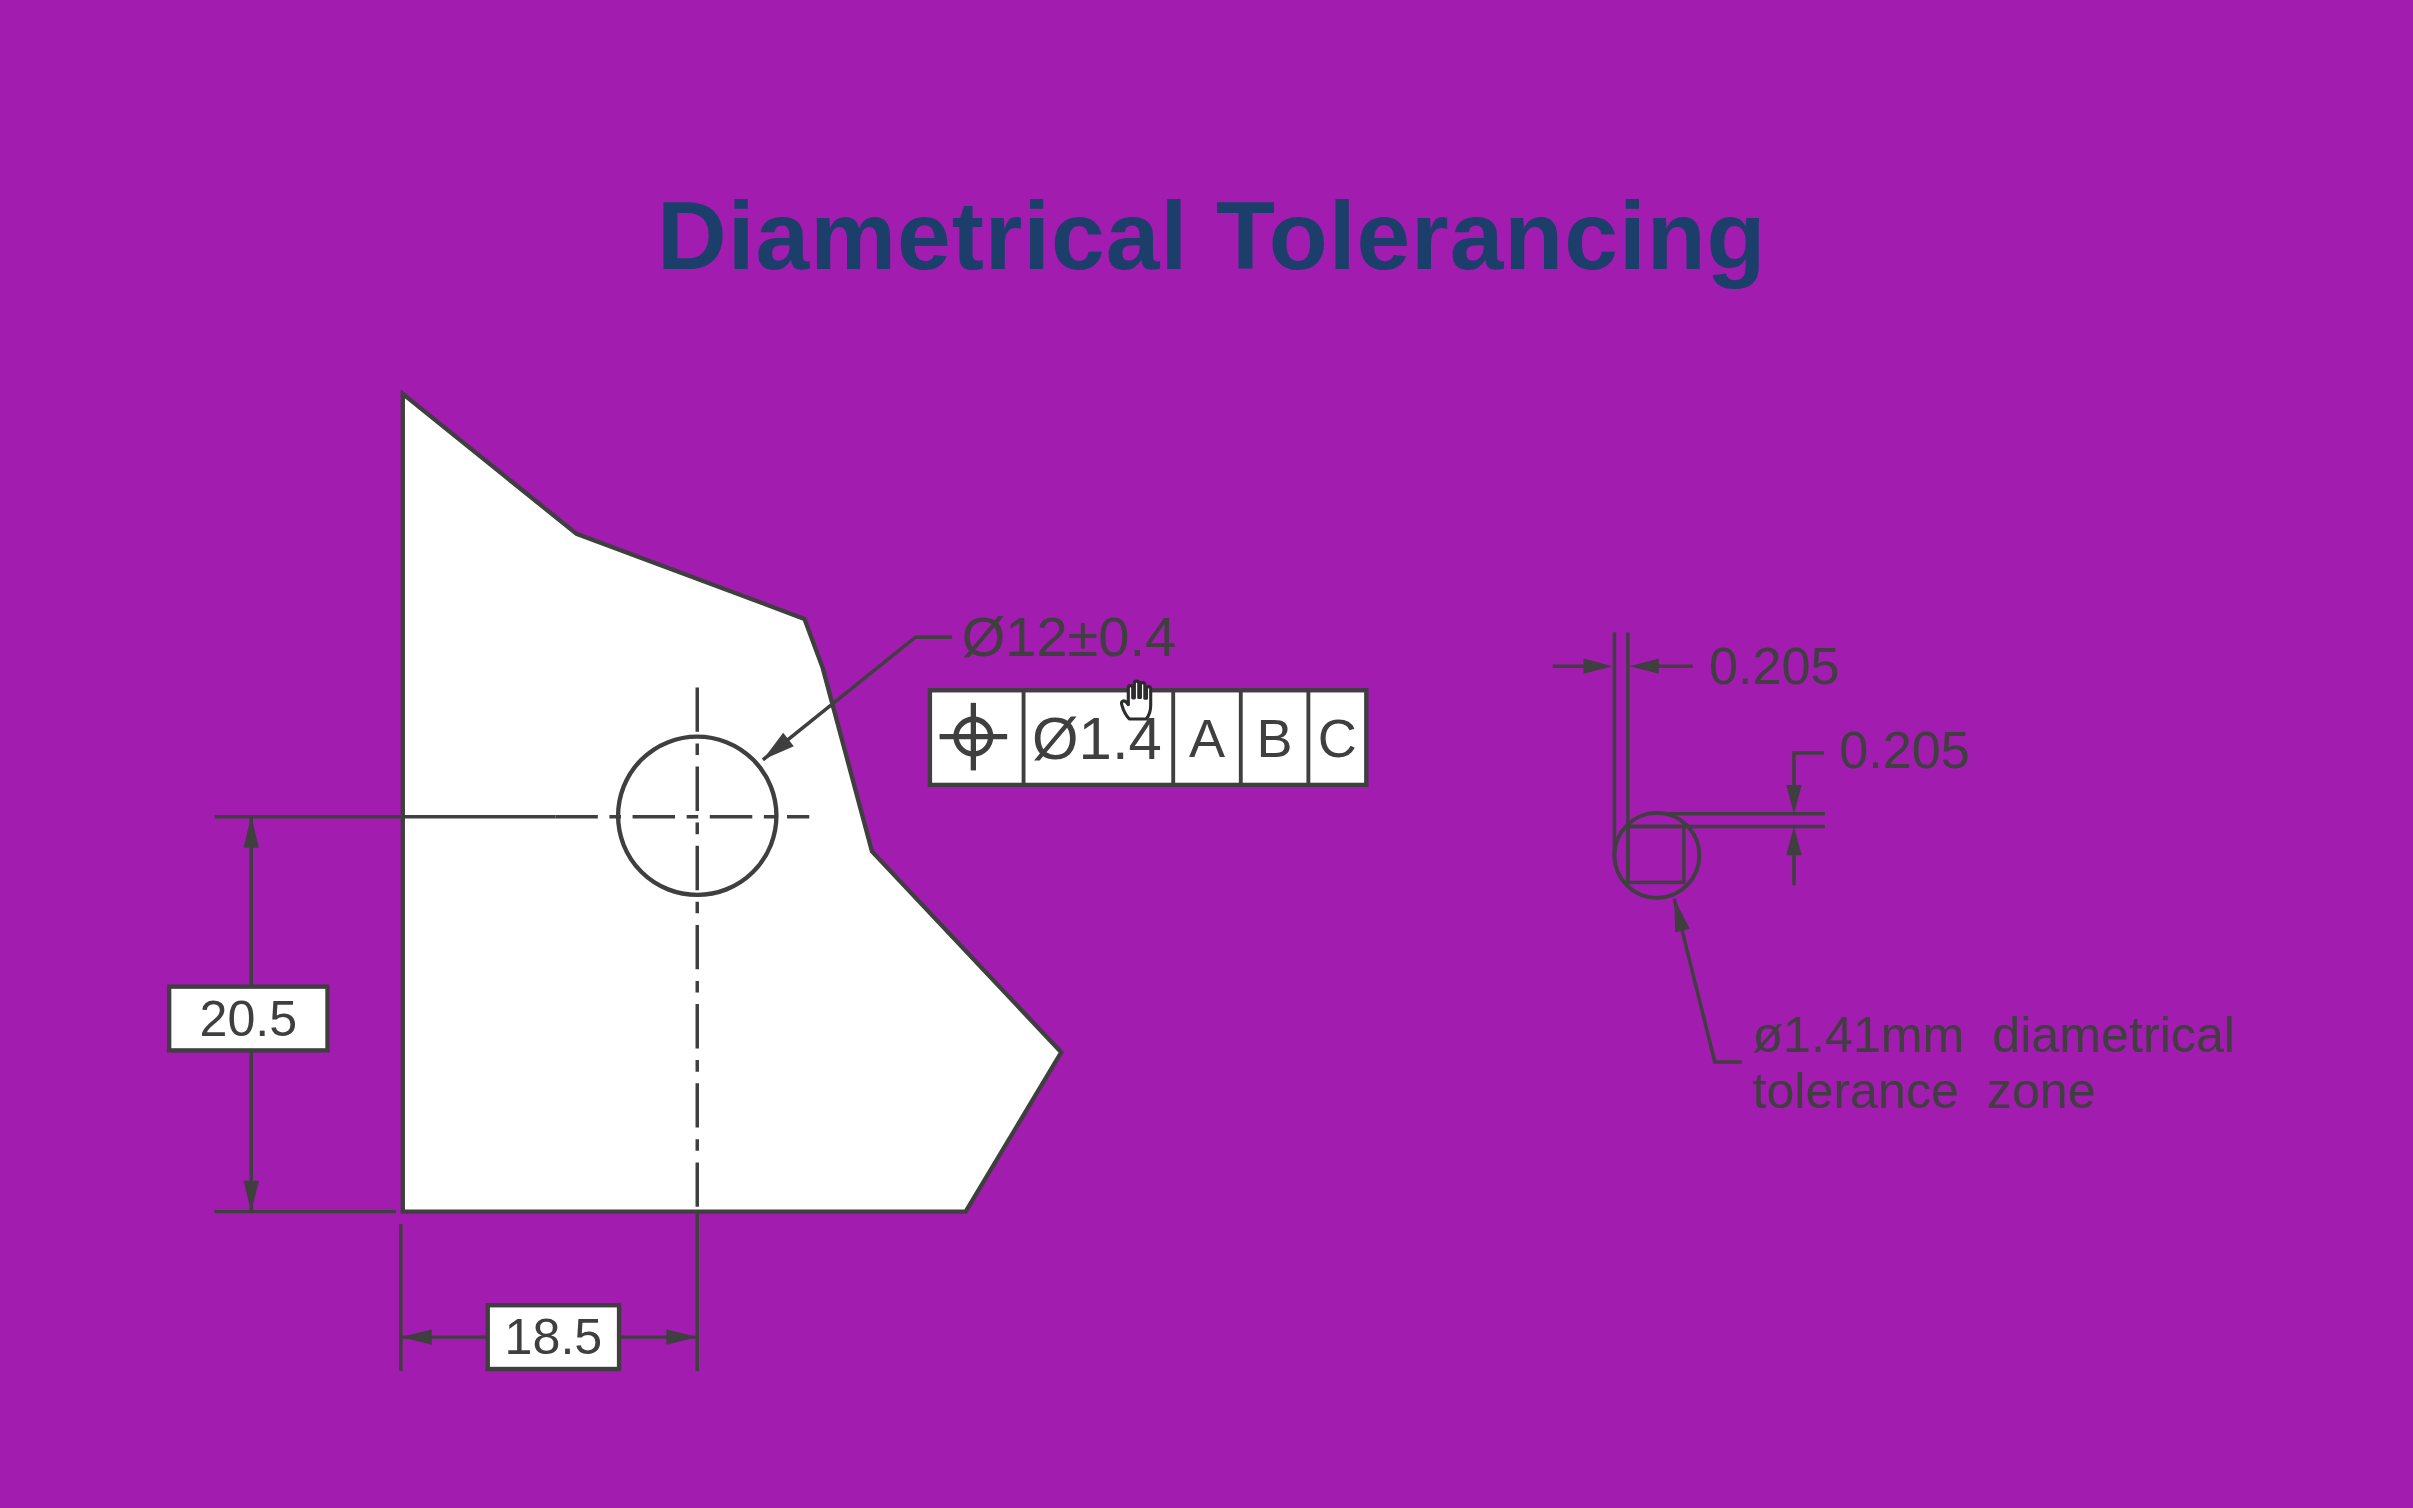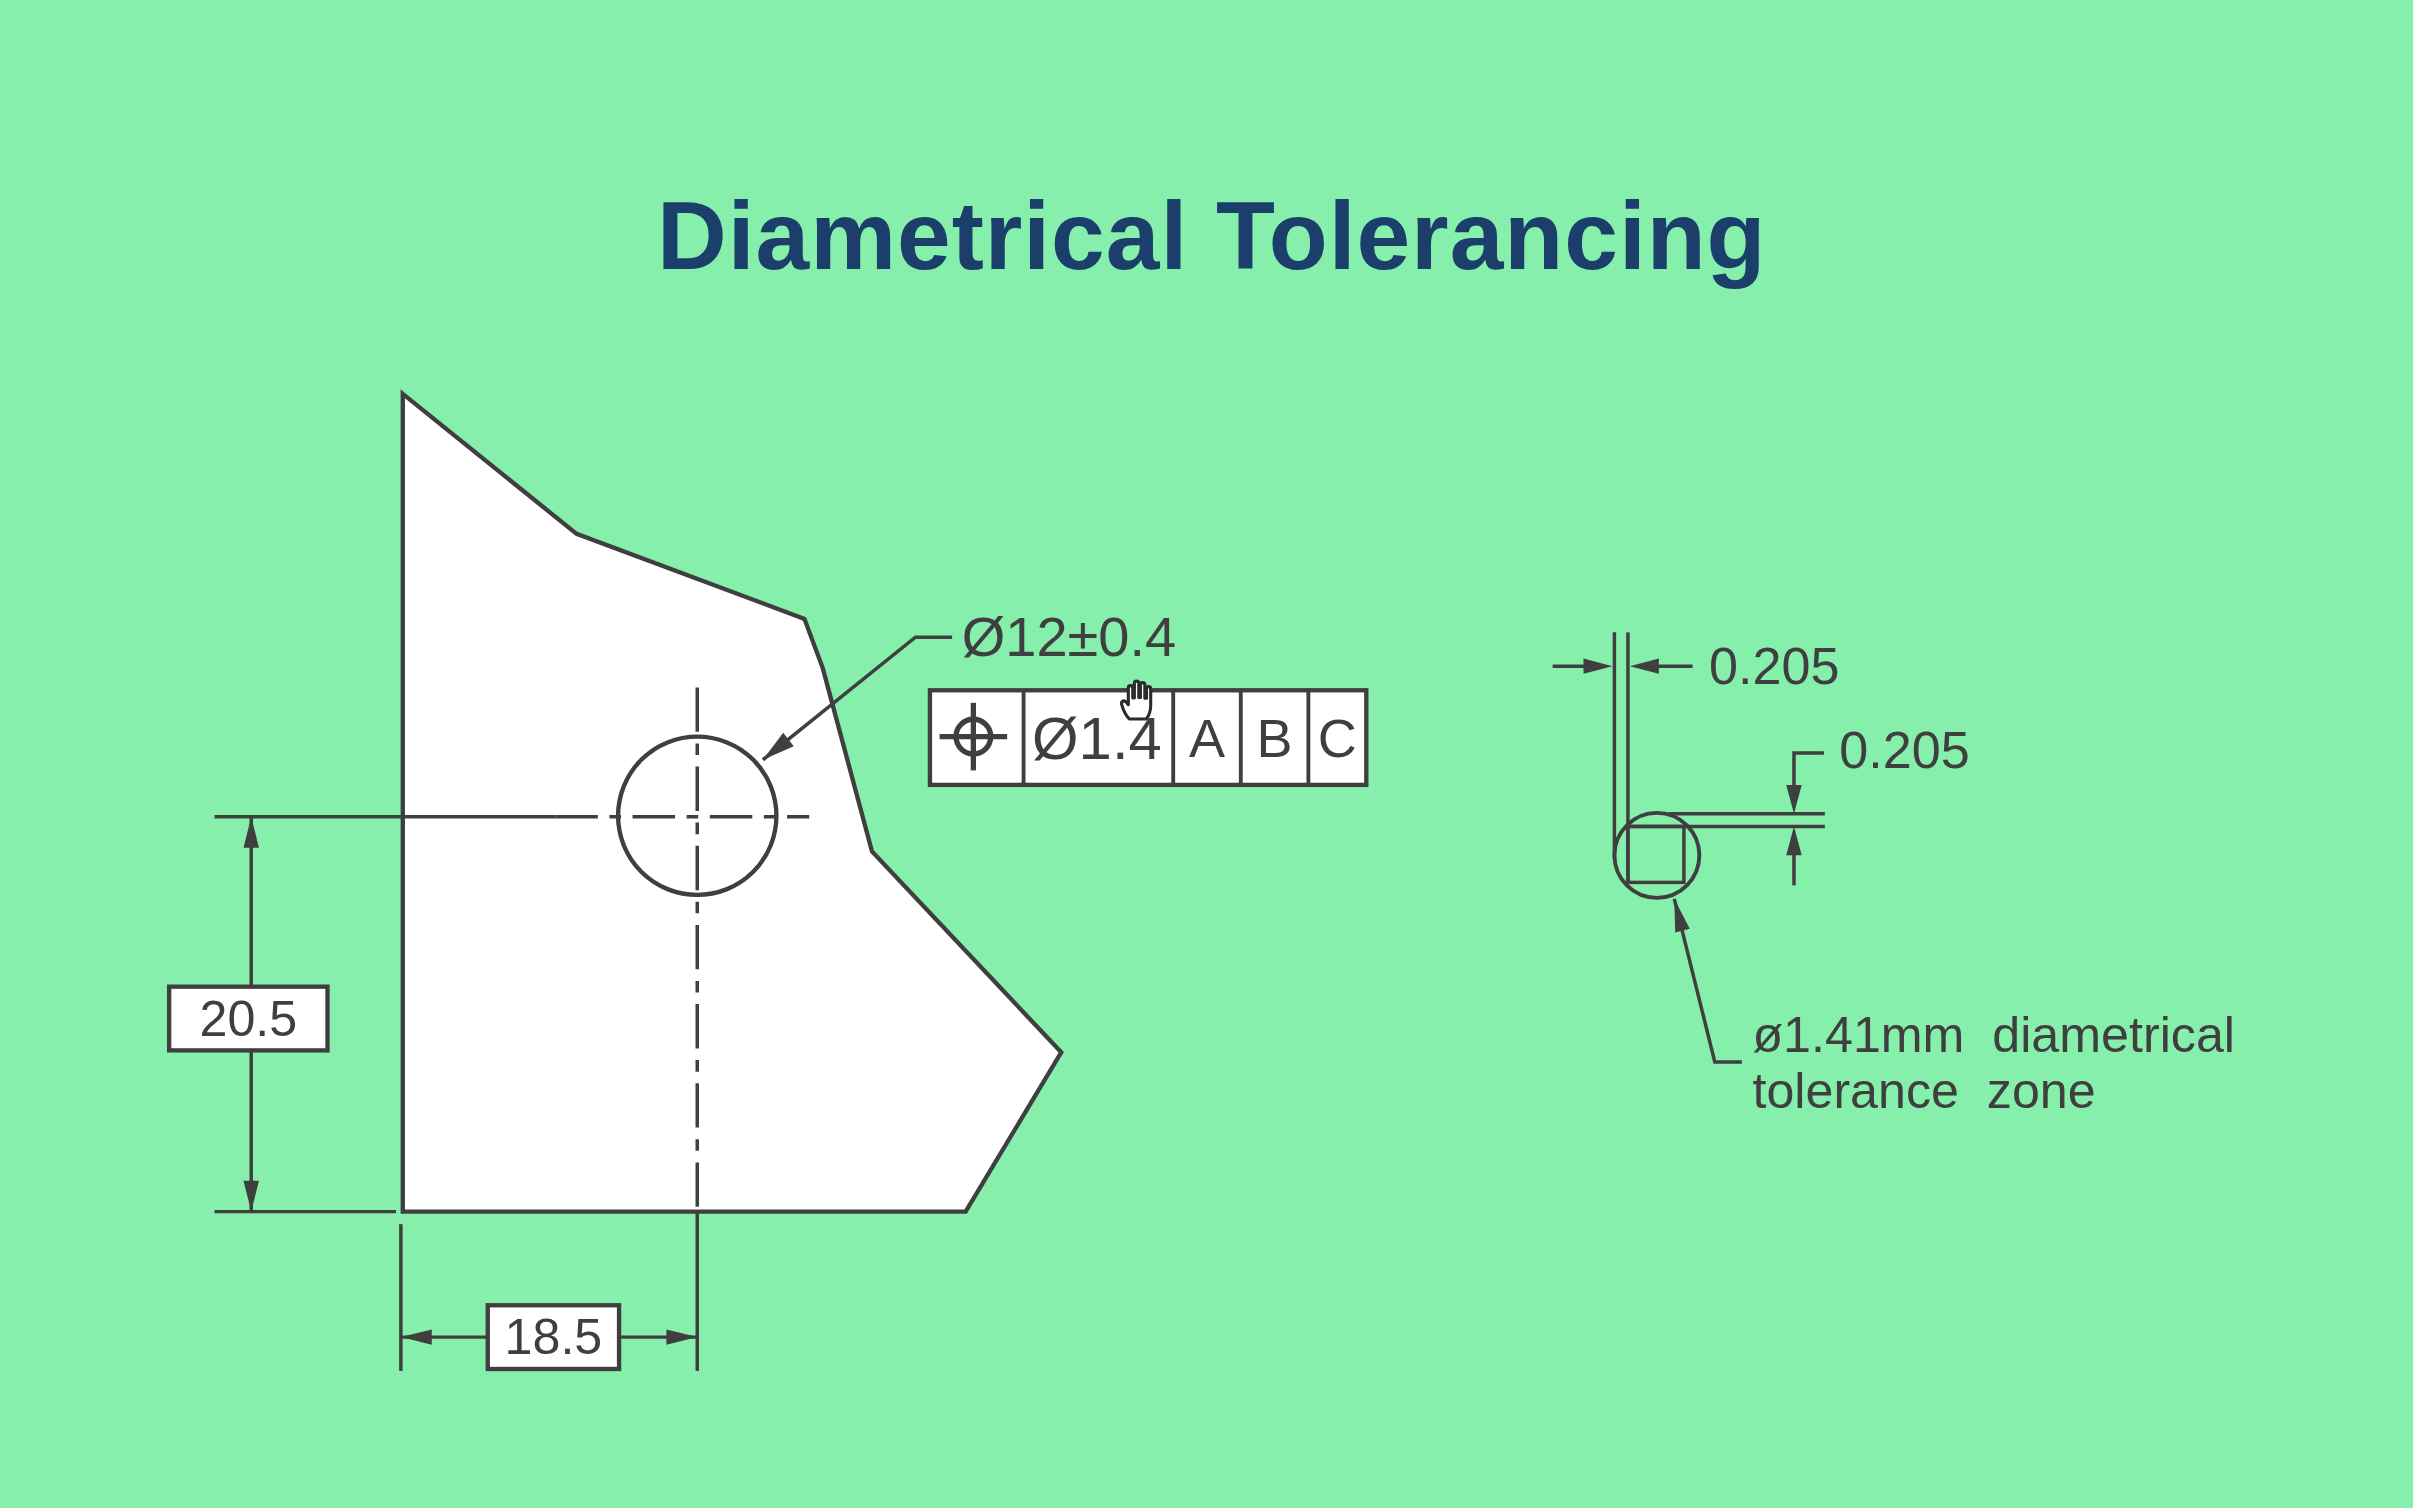--- a/index.html
+++ b/index.html
@@ -1,16 +1,16 @@
 <!DOCTYPE html>
 <html><head>
 <meta charset="utf-8">
 <style>
   html,body{margin:0;padding:0;background:#ffffff;}
-  #page{position:relative;width:2414px;height:1508px;background:#86efac;overflow:hidden;
+  #page{position:relative;width:2414px;height:1508px;background:#a21caf;overflow:hidden;
         font-family:"Liberation Sans", sans-serif;}
   svg{position:absolute;left:0;top:0;}
   .cad-text{font-family:"Liberation Sans","DejaVu Sans",sans-serif;fill:#3f3f3f;}
   .title-text{font-family:"Liberation Sans","DejaVu Sans",sans-serif;font-weight:bold;}
 </style>
 </head>
 <body>
 
 <div id="page">
   <svg width="2414" height="1508" viewBox="0 0 2500 1562">

